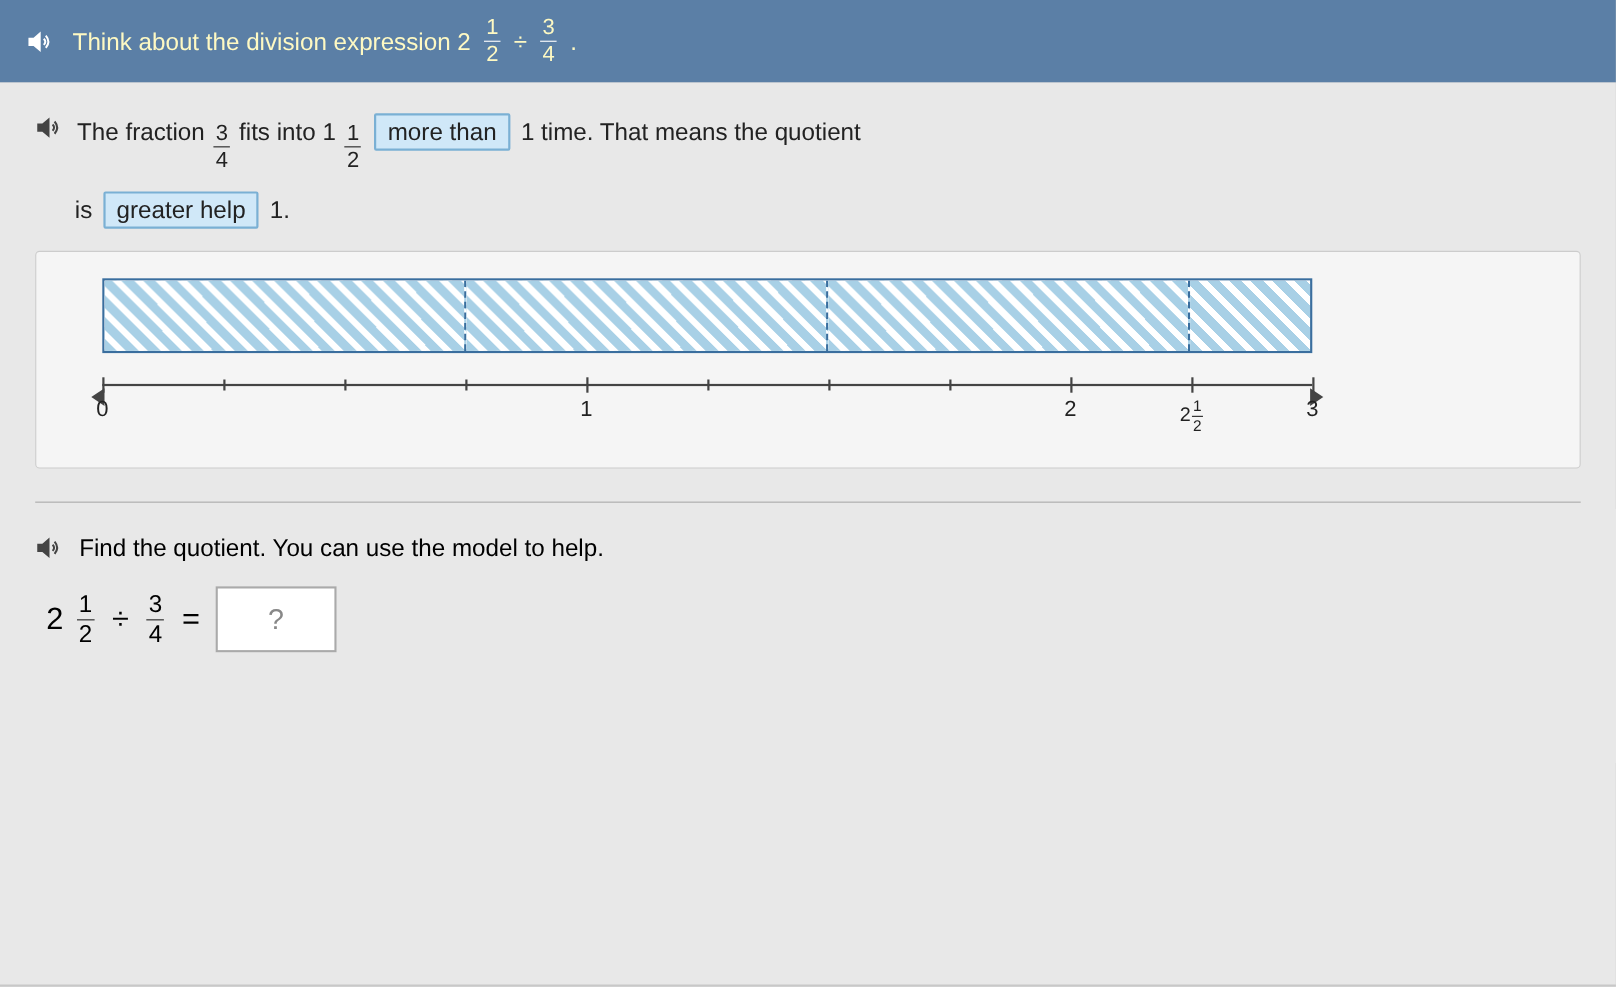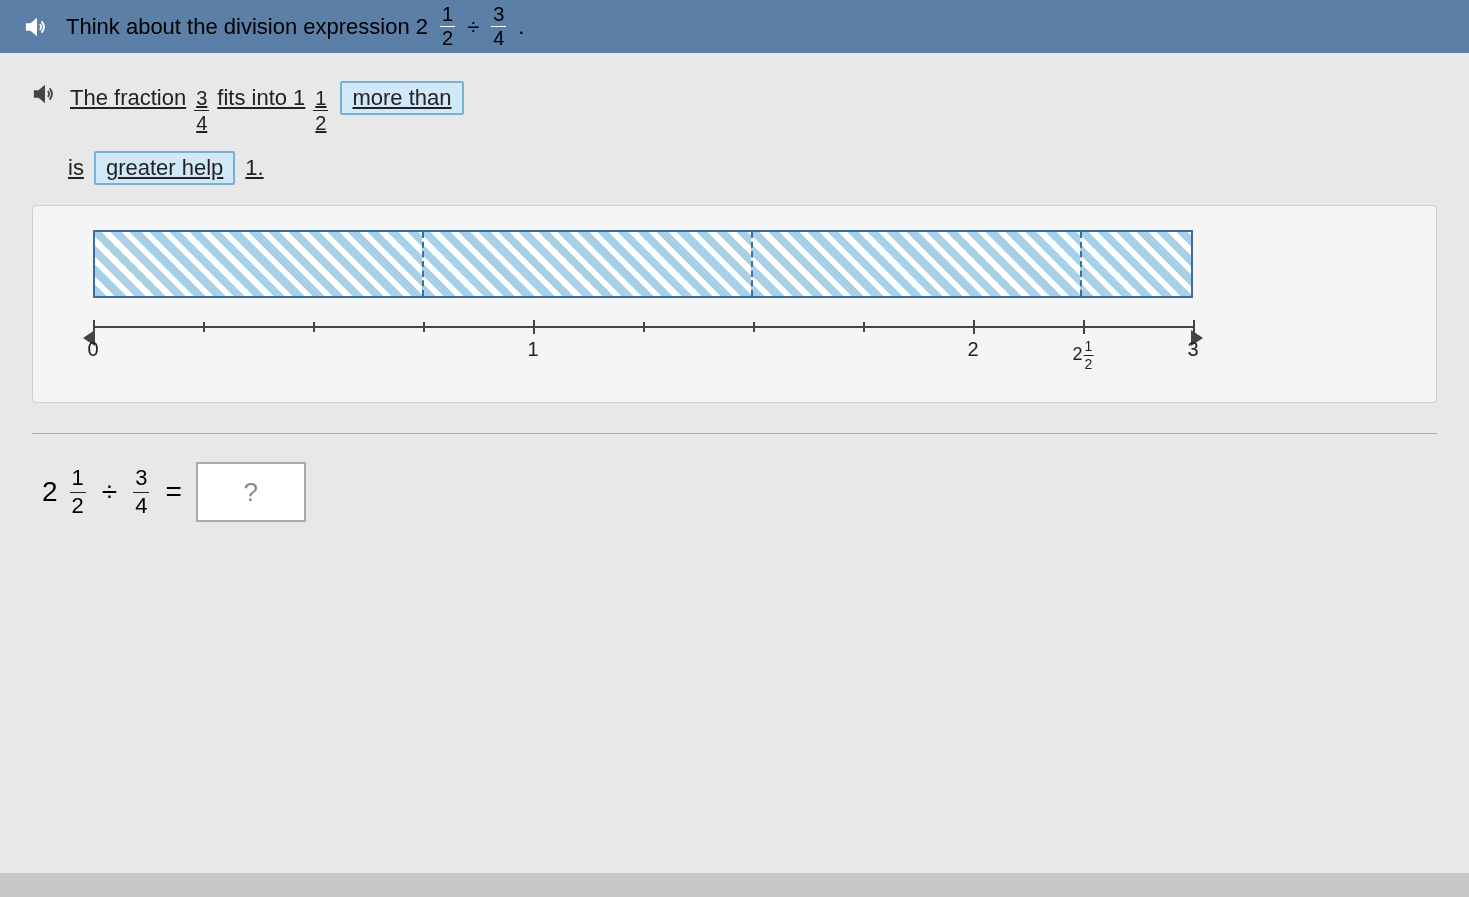--- a/index.html
+++ b/index.html
@@ -4,22 +4,22 @@
   <style>
     * { box-sizing: border-box; margin: 0; padding: 0; }
     body {
       font-family: Arial, sans-serif;
       background: #c8c8c8;
       width: 1469px;
       min-height: 897px;
     }
     .header-bar {
       background: #5b7fa6;
-      color: #000000;
-      padding: 3px 24px;
+      color: #fef9c3;
+      padding: 14px 24px;
       font-size: 22px;
       display: flex;
       align-items: center;
       gap: 10px;
     }
     .main-content {
       background: #e8e8e8;
       padding: 28px 32px 28px 32px;
       min-height: 820px;
     }
@@ -28,21 +28,20 @@
       margin-bottom: 20px;
     }
     .sentence-line {
       display: flex;
       align-items: baseline;
       flex-wrap: wrap;
       font-size: 22px;
       color: #222;
       margin-bottom: 8px;
       gap: 6px;
-      text-decoration: underline;
     }
     .fraction-inline {
       display: inline-flex;
       flex-direction: column;
       align-items: center;
       font-size: 20px;
       line-height: 1.1;
       vertical-align: middle;
       margin: 0 2px;
     }
@@ -226,20 +225,21 @@
       <span class="fraction-inline">
         <span class="num">3</span>
         <span class="den">4</span>
       </span>
       <span>fits into 1</span>
       <span class="fraction-inline">
         <span class="num">1</span>
         <span class="den">2</span>
       </span>
       <span class="highlighted-box">more than</span>
+      <span>1 time. That means the quotient</span>
     </div>
 
     <div class="sentence-line" style="margin-left:36px;margin-top:16px;">
       <span>is</span>
       <span class="highlighted-box">greater help</span>
       <span>1.</span>
     </div>
   </div>
 
   <div class="model-area">
@@ -284,20 +284,28 @@
       </div>
 
       <div class="nl-tick" style="left:1100px;"></div>
       <div class="nl-label" style="left:1100px;">3</div>
     </div>
   </div>
 
   <hr class="divider">
 
   <div class="find-quotient-section">
+    <div class="find-quotient-label">
+      <svg class="speaker-icon" viewBox="0 0 28 22" fill="#444">
+        <polygon points="2,7 2,15 7,15 14,21 14,1 7,7" fill="#444"></polygon>
+        <path d="M17,8 Q20,11 17,14" stroke="#444" stroke-width="2" fill="none"></path>
+        <path d="M19,5 Q24,11 19,17" stroke="#444" stroke-width="2" fill="none"></path>
+      </svg>
+      <span>Find the quotient. You can use the model to help.</span>
+    </div>
     <div class="equation-row">
 
       <span style="font-size:28px;">2</span>
       <span class="fraction-inline" style="font-size:22px;">
         <span class="num">1</span>
         <span class="den">2</span>
       </span>
       <span style="font-size:28px;margin:0 4px;">÷</span>
 
       <span class="fraction-inline" style="font-size:22px;">

